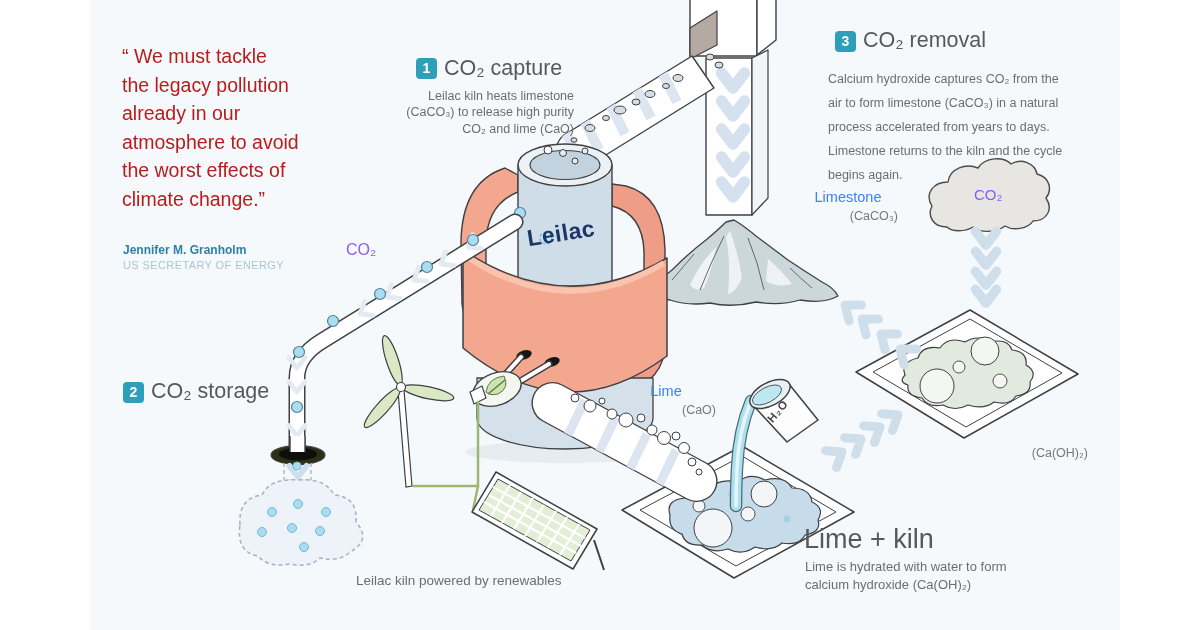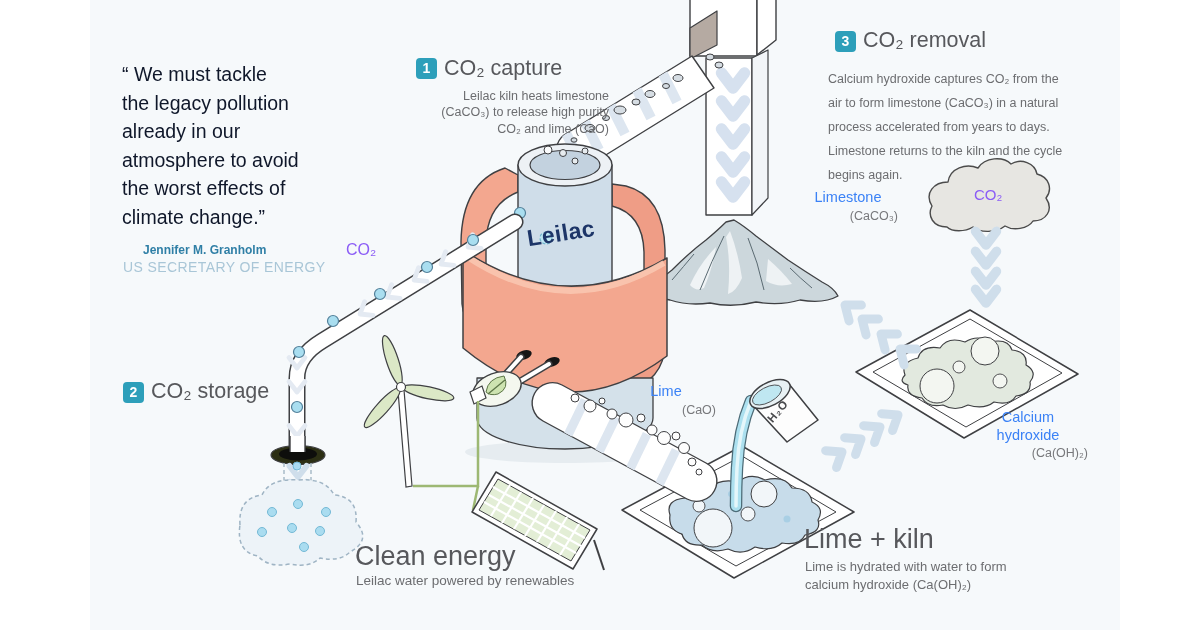--- a/index.html
+++ b/index.html
@@ -1,29 +1,29 @@
 <!DOCTYPE html>
 <html><head>
 <meta charset="utf-8">
 <style>
   html,body{margin:0;padding:0;background:#fff;}
   .stage{position:relative;width:1200px;height:630px;background:#ffffff;overflow:hidden;
          font-family:"Liberation Sans","DejaVu Sans",sans-serif;color:#6c6d70;}
   .card{position:absolute;left:90px;top:0;width:1030px;height:630px;background:#f6f9fb;}
   svg.art{position:absolute;left:0;top:0;}
   .t{position:absolute;white-space:nowrap;}
-  .quote{left:122px;top:60px;width:240px;font-size:19.5px;line-height:28.5px;color:#0f172a;}
-  .author{left:123px;top:243px;font-size:12px;font-weight:bold;color:#2f7fa6;margin-left:20px;}
-  .author-sub{left:123px;top:259px;font-size:14px;color:#a9c6d7;letter-spacing:.4px;}
+  .quote{left:122px;top:42px;width:240px;font-size:19.5px;line-height:28.5px;color:#b91c1c;}
+  .author{left:123px;top:243px;font-size:12px;font-weight:bold;color:#2f7fa6;}
+  .author-sub{left:123px;top:259px;font-size:11px;color:#a9c6d7;letter-spacing:.4px;}
   .badge{width:21px;height:21px;border-radius:4px;color:#fff;font-size:14px;font-weight:bold;
          text-align:center;line-height:21px;background:#2d9fba;}
   .step-title{font-size:21.5px;color:#57585c;}
   .step-body{font-size:12.5px;line-height:16.4px;color:#6c6d70;}
   #s1-badge{left:416px;top:58px}   #s1-title{left:444px;top:56px}
-  #s1-body{left:419px;top:88px;width:190px;text-align:right}
+  #s1-body{left:384px;top:88px;width:190px;text-align:right}
   #s2-badge{left:123px;top:382px}  #s2-title{left:151px;top:379px}
   #s2-body{left:124px;top:410px;width:175px}
   #s3-badge{left:835px;top:31px}   #s3-title{left:863px;top:28px}
   #s3-body{left:828px;top:67px;width:255px;line-height:24px}
   .gas-label{font-size:16px;color:#8b5cf6;}
   #pipe-gas{left:346px;top:241px}
   #cloud-gas{left:974px;top:186px;font-size:15px}
   .label{font-size:14.5px;color:#3b82f6;text-align:center;}
   .formula{font-size:12.5px;color:#77787b;text-align:right;}
   #limestone-name{left:798px;top:189px;width:100px}
@@ -324,20 +324,18 @@
 
   <div class="t gas-label" id="pipe-gas">CO₂</div>
   <div class="t gas-label" id="cloud-gas">CO₂</div>
   <div class="t brand">Leilac</div>
   <div class="t bucket-label">H₂O</div>
 
   <div class="t label" id="limestone-name">Limestone</div>
   <div class="t formula" id="limestone-formula">(CaCO₃)</div>
   <div class="t label" id="lime-name">Lime</div>
   <div class="t formula" id="lime-formula">(CaO)</div>
-  <div class="t label" id="calcium-name">Calcium<br>hydroxide</div>
   <div class="t formula" id="calcium-formula">(Ca(OH)₂)</div>
 
-  <div class="t caption-title" id="clean-title">Clean energy</div>
-  <div class="t caption-body" id="clean-body">Leilac water powered by renewables</div>
+  <div class="t caption-body" id="clean-body">Leilac kiln powered by renewables</div>
   <div class="t caption-title" id="limewater-title">Lime + kiln</div>
   <div class="t caption-body" id="limewater-body">Lime is hydrated with water to form<br>calcium hydroxide (Ca(OH)₂)</div>
 </div>
 
 </body></html>

